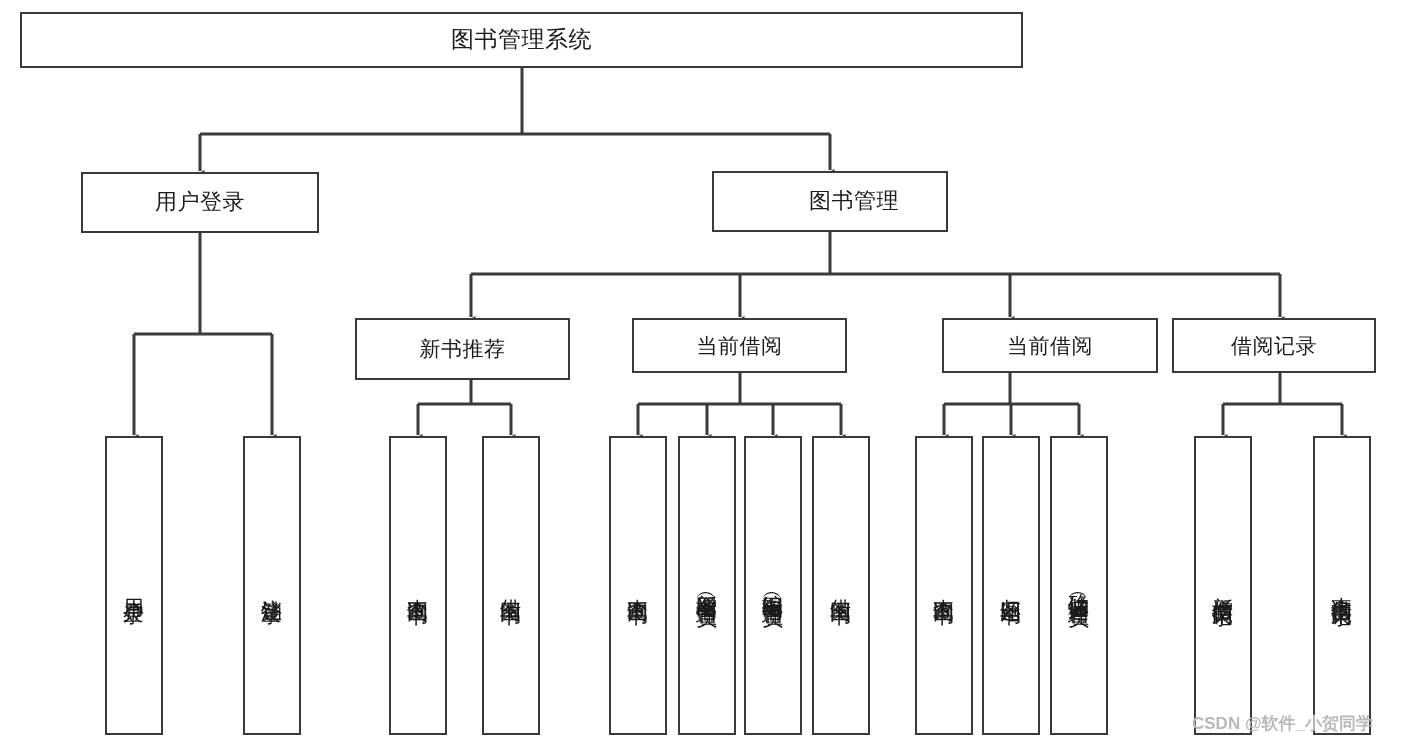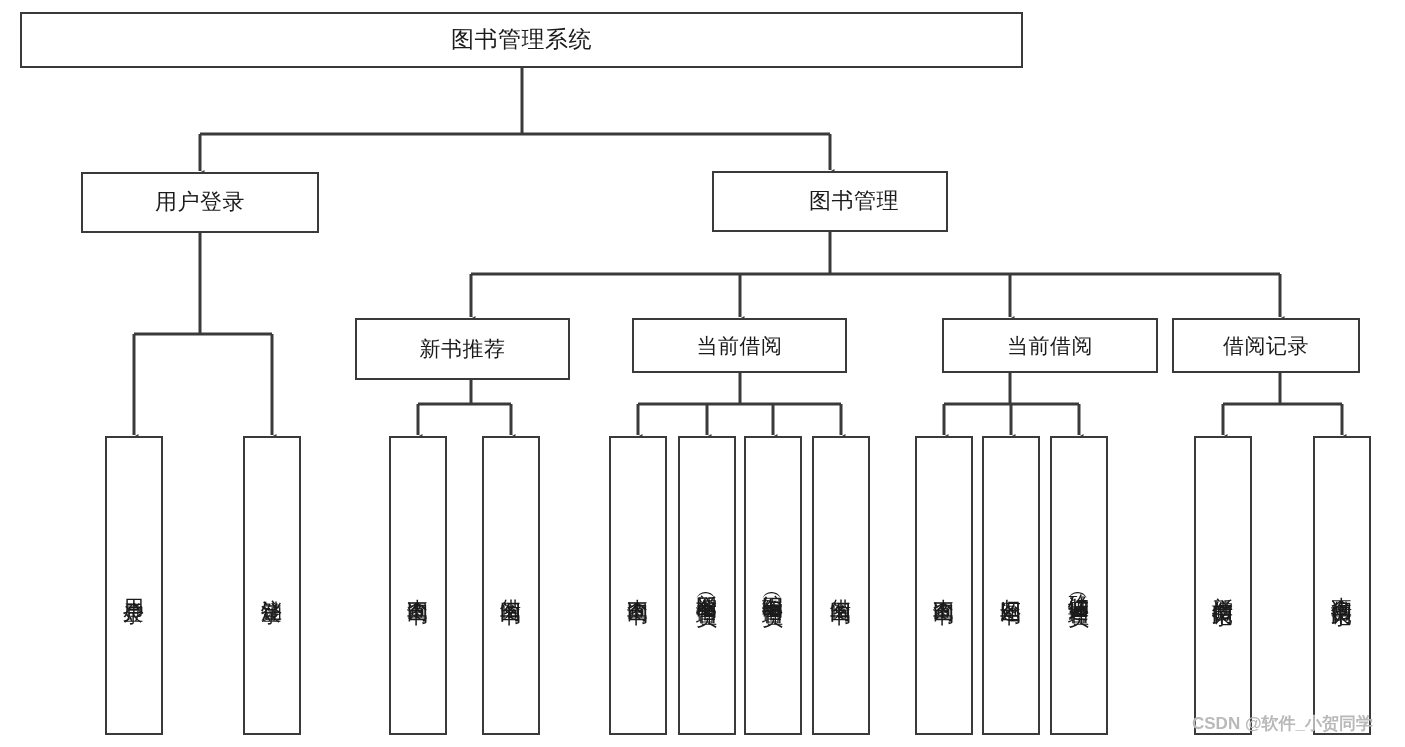--- a/index.html
+++ b/index.html
@@ -130,21 +130,21 @@
       </div>
       <div class="node level-2" style="left: 355px; top: 318px; width: 215px; height: 62px;">
         <span class="label">新书推荐</span>
       </div>
       <div class="node level-2" style="left: 632px; top: 318px; width: 215px; height: 55px;">
         <span class="label">当前借阅</span>
       </div>
       <div class="node level-2" style="left: 902px; top: 318px; width: 216px; height: 55px; margin-left: 40px;">
         <span class="label">当前借阅</span>
       </div>
-      <div class="node level-2" style="left: 1172px; top: 318px; width: 188px; height: 55px;">
+      <div class="node level-2" style="left: 1172px; top: 318px; width: 204px; height: 55px;">
         <span class="label">借阅记录</span>
       </div>
       <div class="node level-3 leaf" style="left: 105px; top: 436px; width: 58px; height: 299px;">
         <span class="label">用户登录</span>
       </div>
       <div class="node level-3 leaf" style="left: 243px; top: 436px; width: 58px; height: 299px;">
         <span class="label">注销登录</span>
       </div>
       <div class="node level-3 leaf" style="left: 389px; top: 436px; width: 58px; height: 299px;">
         <span class="label">查询图书</span>

